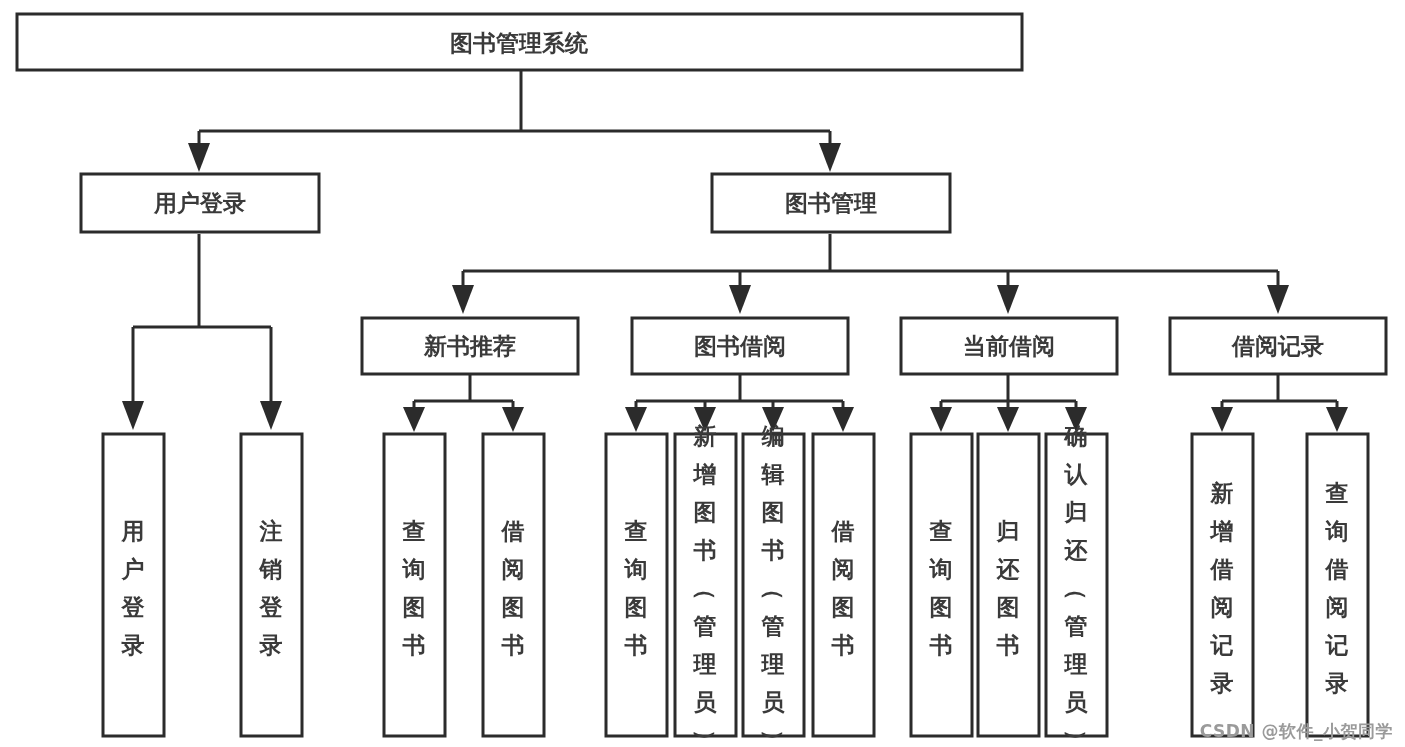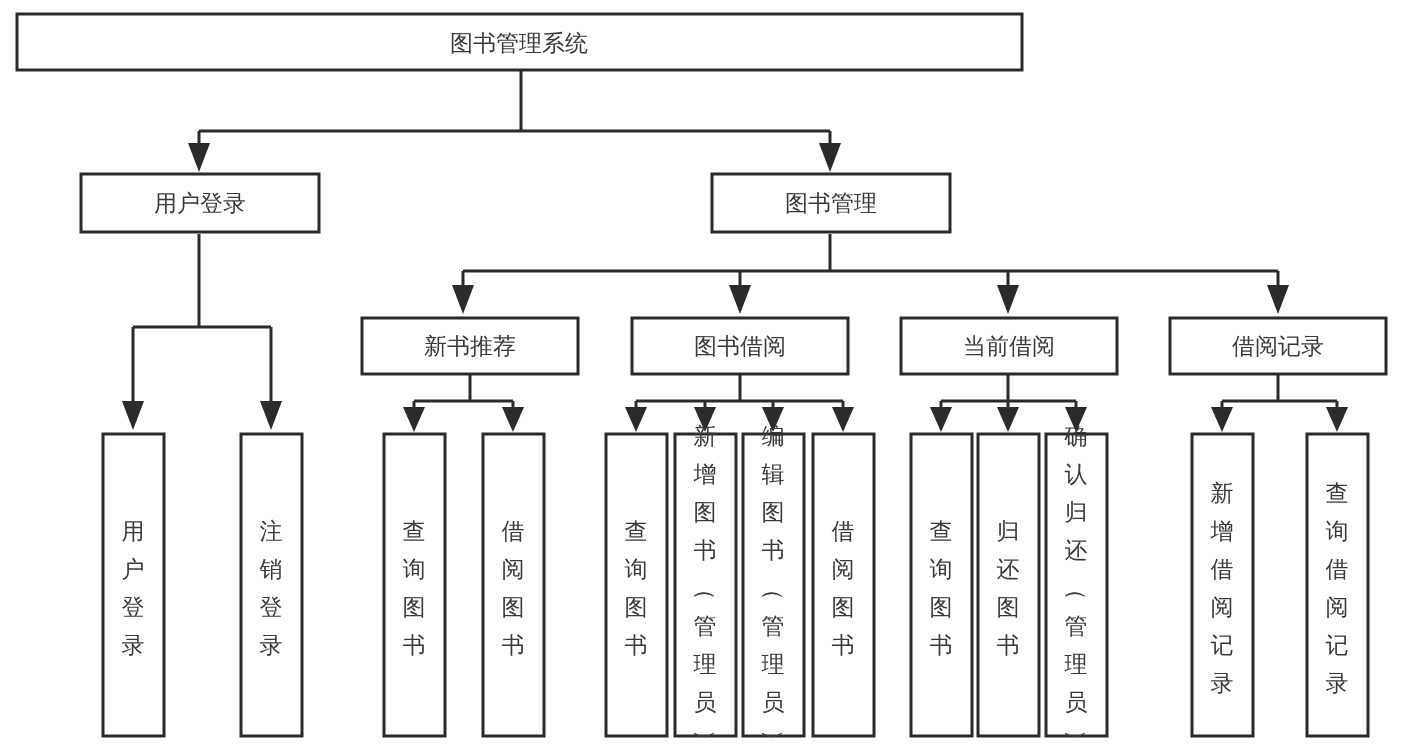--- a/index.html
+++ b/index.html
@@ -12,20 +12,21 @@
     width: 1405px;
     height: 747px;
     font-family: "DejaVu Sans", "Liberation Sans", sans-serif;
     overflow: hidden;
   }
   #diagram-root {
     position: relative;
     width: 1405px;
     height: 747px;
     background: #ffffff;
+    font-weight: bold;
   }
   svg.flow-canvas {
     position: absolute;
     left: 0;
     top: 0;
     width: 1405px;
     height: 747px;
     display: block;
   }
   .node-rect {
@@ -332,13 +333,14 @@
             <text class="leaf-label-char" x="1337" y="538.64">询</text>
             <text class="leaf-label-char" x="1337" y="576.64">借</text>
             <text class="leaf-label-char" x="1337" y="614.64">阅</text>
             <text class="leaf-label-char" x="1337" y="652.64">记</text>
             <text class="leaf-label-char" x="1337" y="690.64">录</text>
           </g>
       </g>
     </g>
   </svg>
 
+  <div class="watermark-text">CSDN @软件_小贺同学</div>
 </div>
 
 </body></html>

